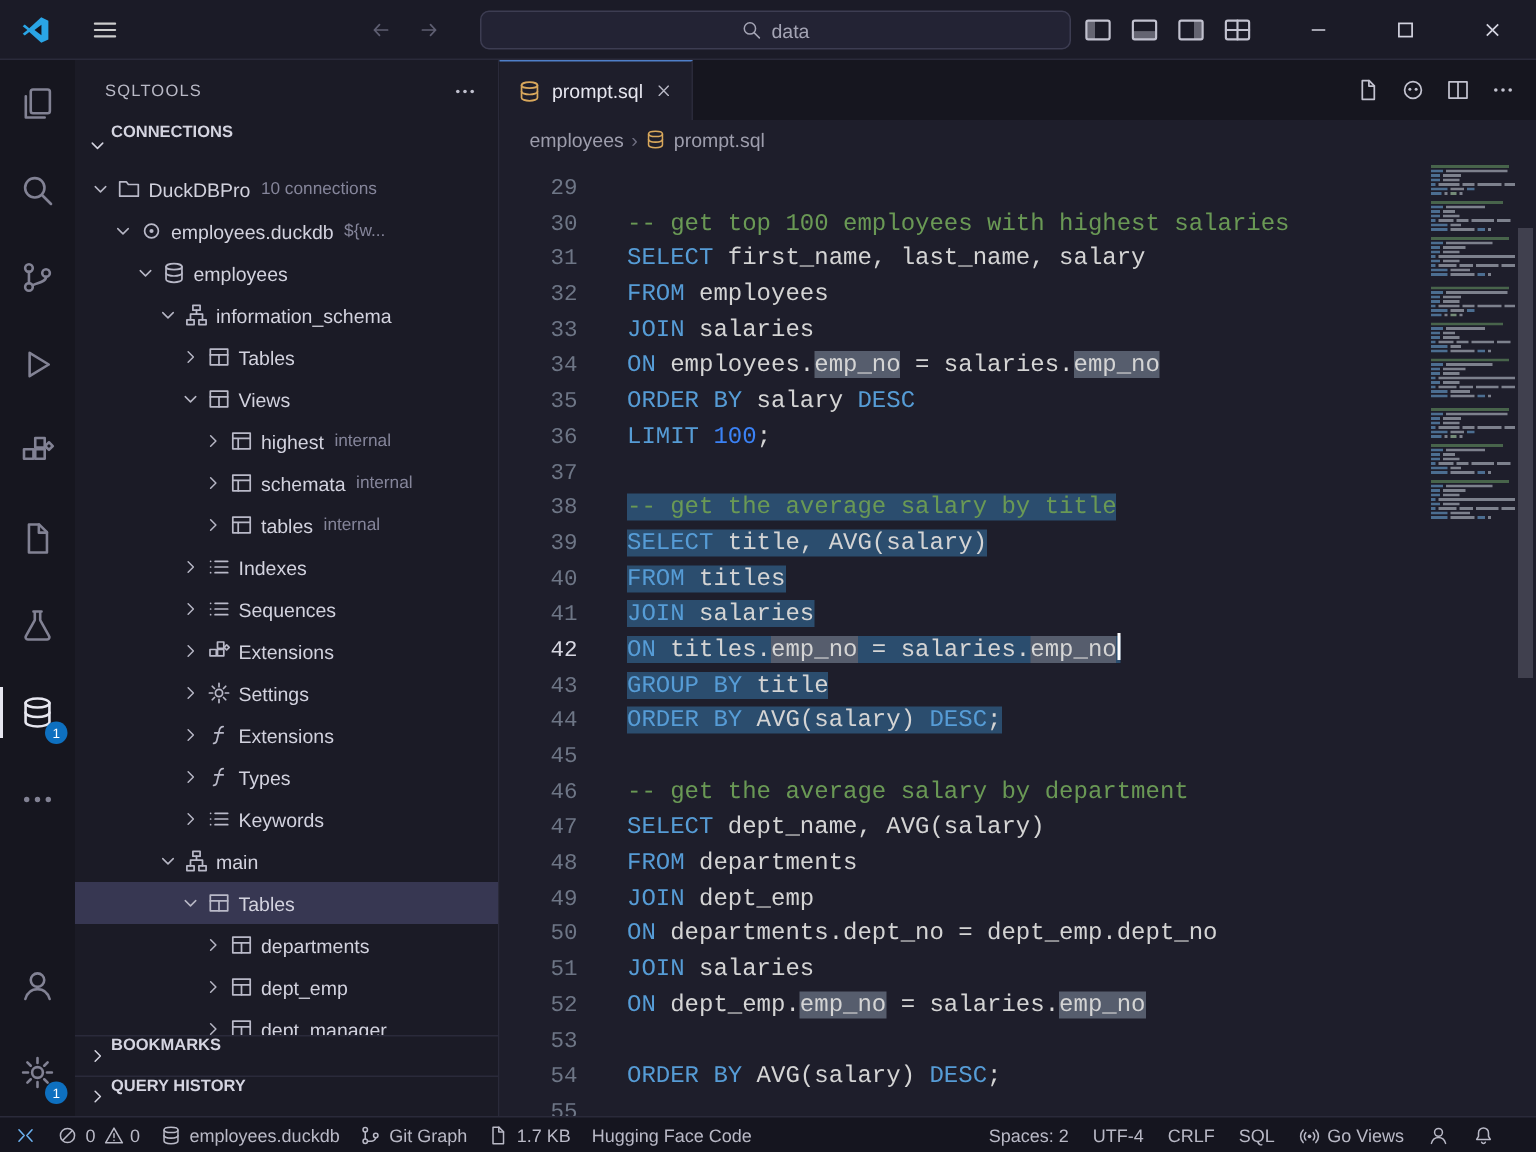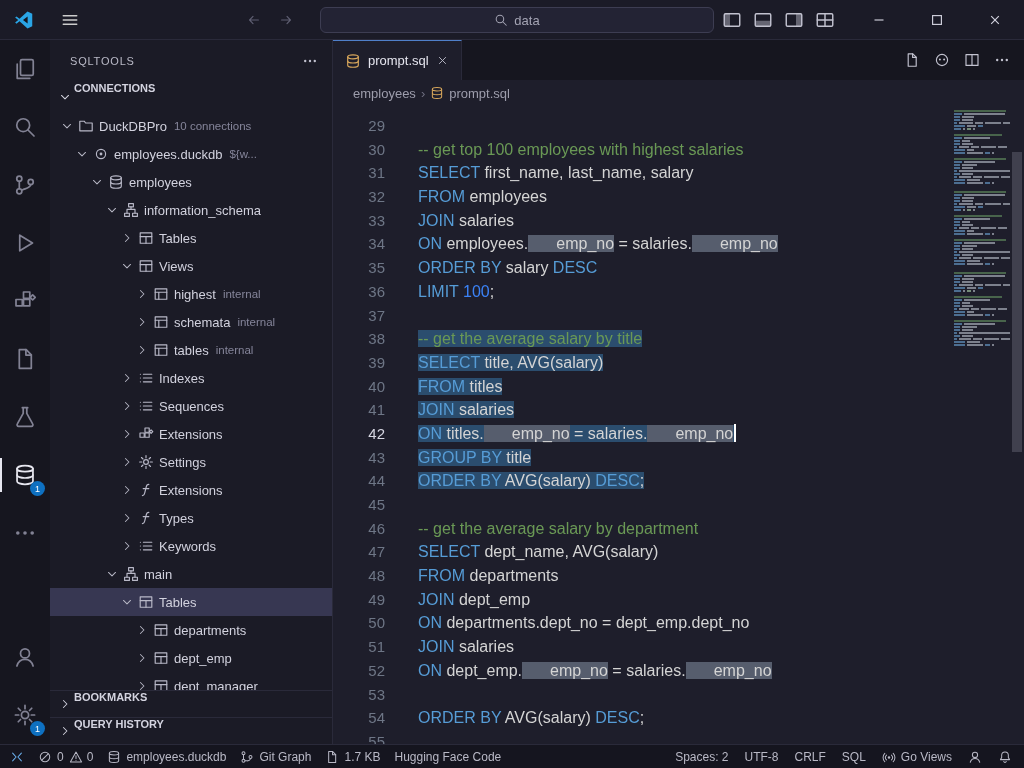--- a/index.html
+++ b/index.html
@@ -68,44 +68,44 @@
   .editor-actions { margin-left:auto; display:flex; align-items:center; gap:14px; padding-right:14px; color:#c3c3d0; }
   .editor-actions .icon { cursor:pointer; }
   .breadcrumbs { position:absolute; top:40px; left:0; right:0; height:26px; display:flex; align-items:center;
     gap:5px; padding-left:20px; font-size:13px; color:#9d9dac; }
   .bc-sep { color:#6e6e80; }
   .breadcrumbs .db-icon { color:#d9a85c; }
   .breadcrumbs .db-icon svg { width:14px; height:14px; }
   .bc-item { cursor:pointer; }
 
   .code-area { position:absolute; top:66px; left:0; right:0; bottom:0; overflow:hidden;
-    font-family:Liberation Sans, sans-serif; font-size:16px; line-height:23.7px; padding-top:8px; }
+    font-family:Liberation Mono, monospace; font-size:16px; line-height:23.7px; padding-top:8px; }
   .line { display:flex; height:23.7px; white-space:pre; cursor:text; }
   .ln { flex:0 0 52px; text-align:right; color:#6e7686; font-size:15px; }
   .lc { padding-left:33px; }
   .ln-active { color:#d7d7e2; }
   .t-k { color:#569cd6; }
   .t-c { color:#6a9955; }
   .t-p { color:#d4d4d4; }
   .t-n { color:#3b82f6; }
-  .t-h { color:#d4d4d4; background:#565d6d;padding-left:28px; }
+  .t-h { color:#d4d4d4; background:#565d6d; }
   .selbg { background:#2b4d6e; }
   .cursor { display:inline-block; width:2px; height:18px; background:#ffffff; vertical-align:-3px; margin-left:1px; }
 
   .minimap { position:absolute; top:66px; right:14px; width:58px; bottom:0; overflow:hidden; opacity:.9; }
   .mm-row { height:2px; margin:1px 0 1px 2px; white-space:nowrap; overflow:hidden; }
   .mm-row span { display:inline-block; height:2px; margin-right:2px; vertical-align:top; opacity:.85; }
   .scrollbar { position:absolute; top:66px; right:0; width:14px; bottom:0; }
   .scroll-thumb { position:absolute; top:46px; right:2px; width:10px; height:300px; background:rgba(121,121,138,.38); cursor:grab; }
 
   
   .statusbar { position:absolute; left:0; right:0; bottom:0; height:24px; background:#15151f;
     border-top:1px solid #2a2a3a; display:flex; align-items:center; font-size:12px; color:#b9b9c6; }
   .sb-left { display:flex; align-items:center; gap:14px; padding-left:10px; }
-  .sb-right { margin-left:auto; display:flex; align-items:center; gap:16px; padding-right:12px; }
+  .sb-right { margin-left:auto; display:flex; align-items:center; gap:16px; padding-right:28px; }
   .sb-item { display:flex; align-items:center; gap:5px; cursor:pointer; white-space:nowrap; }
   .sb-item .icon svg { width:14px; height:14px; }
   .sb-item.remote { color:#6db3f2; }
   .pair { display:flex; align-items:center; gap:4px; }
 </style>
 </head>
 <body>
 
 <div class="window">
 
@@ -871,21 +871,21 @@
         </div>
         <div class="sb-item">
           <span>Hugging Face Code</span>
         </div>
       </div>
     <div class="sb-right">
         <div class="sb-item">
           <span>Spaces: 2</span>
         </div>
         <div class="sb-item">
-          <span>UTF-8</span>
+          <span>UTF-4</span>
         </div>
         <div class="sb-item">
           <span>CRLF</span>
         </div>
         <div class="sb-item">
           <span>SQL</span>
         </div>
         <div class="sb-item">
           <span class="icon ">
             <svg viewBox="0 0 16 16">

